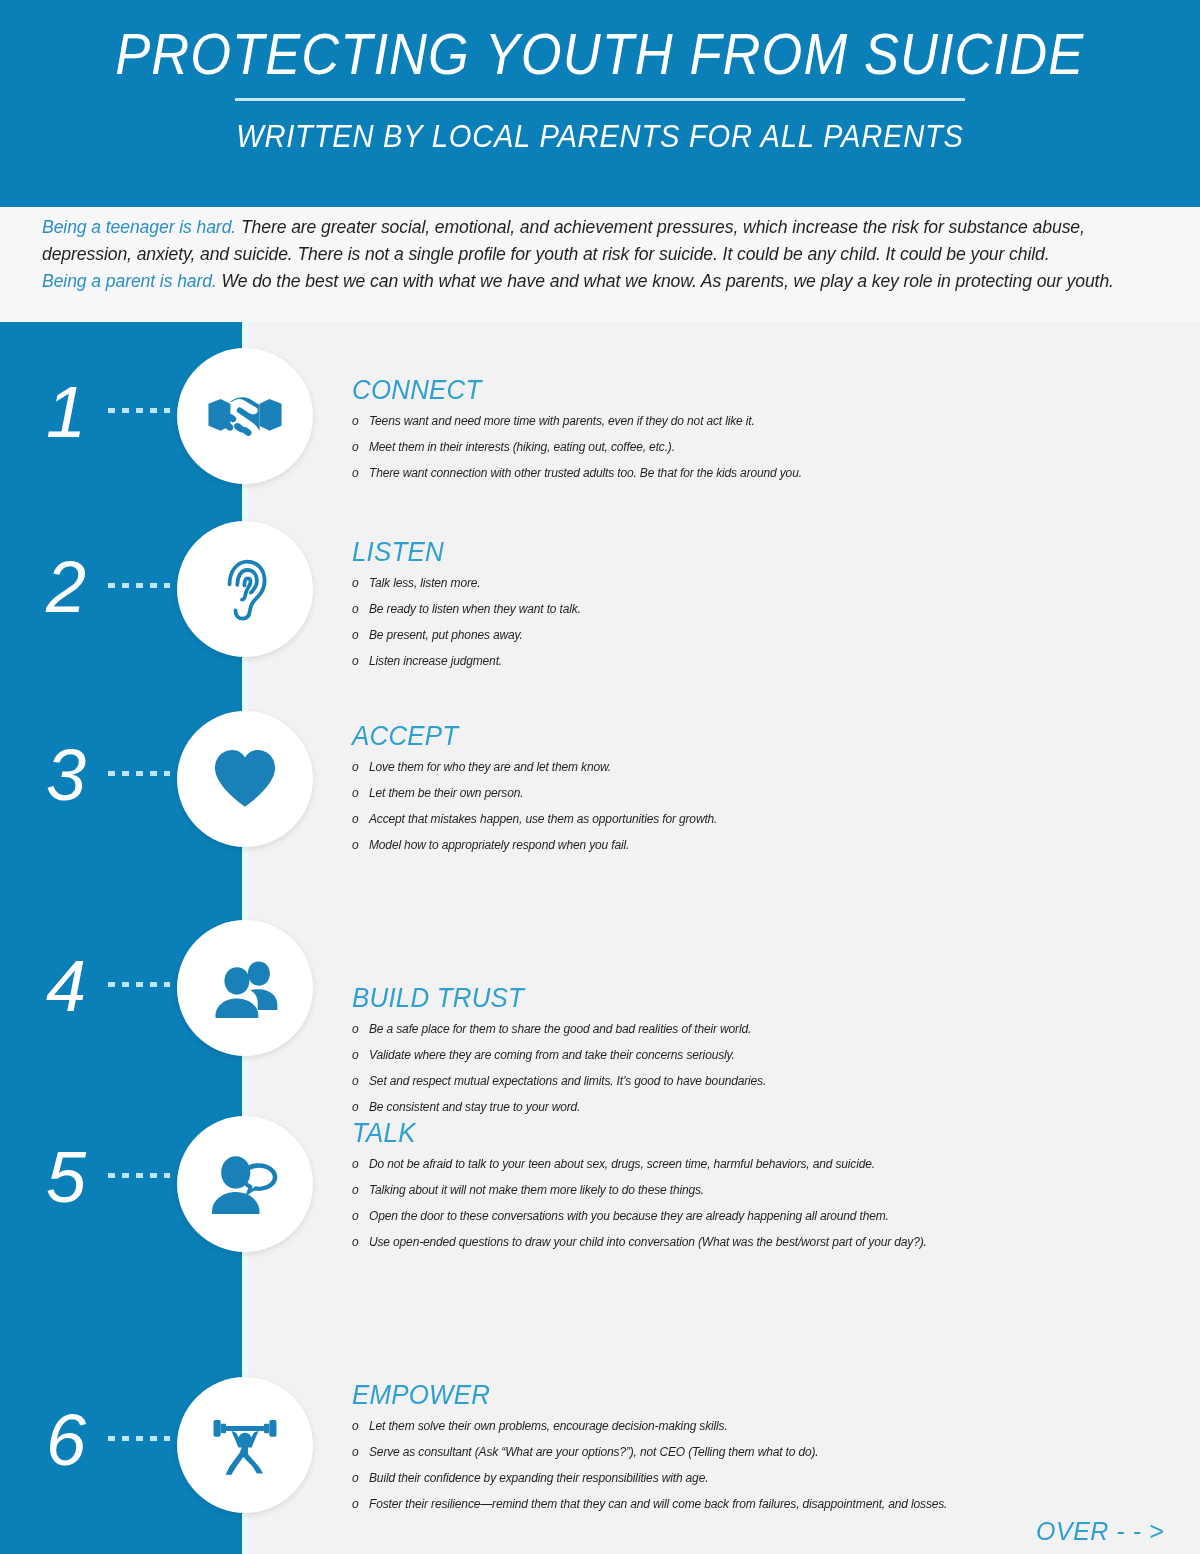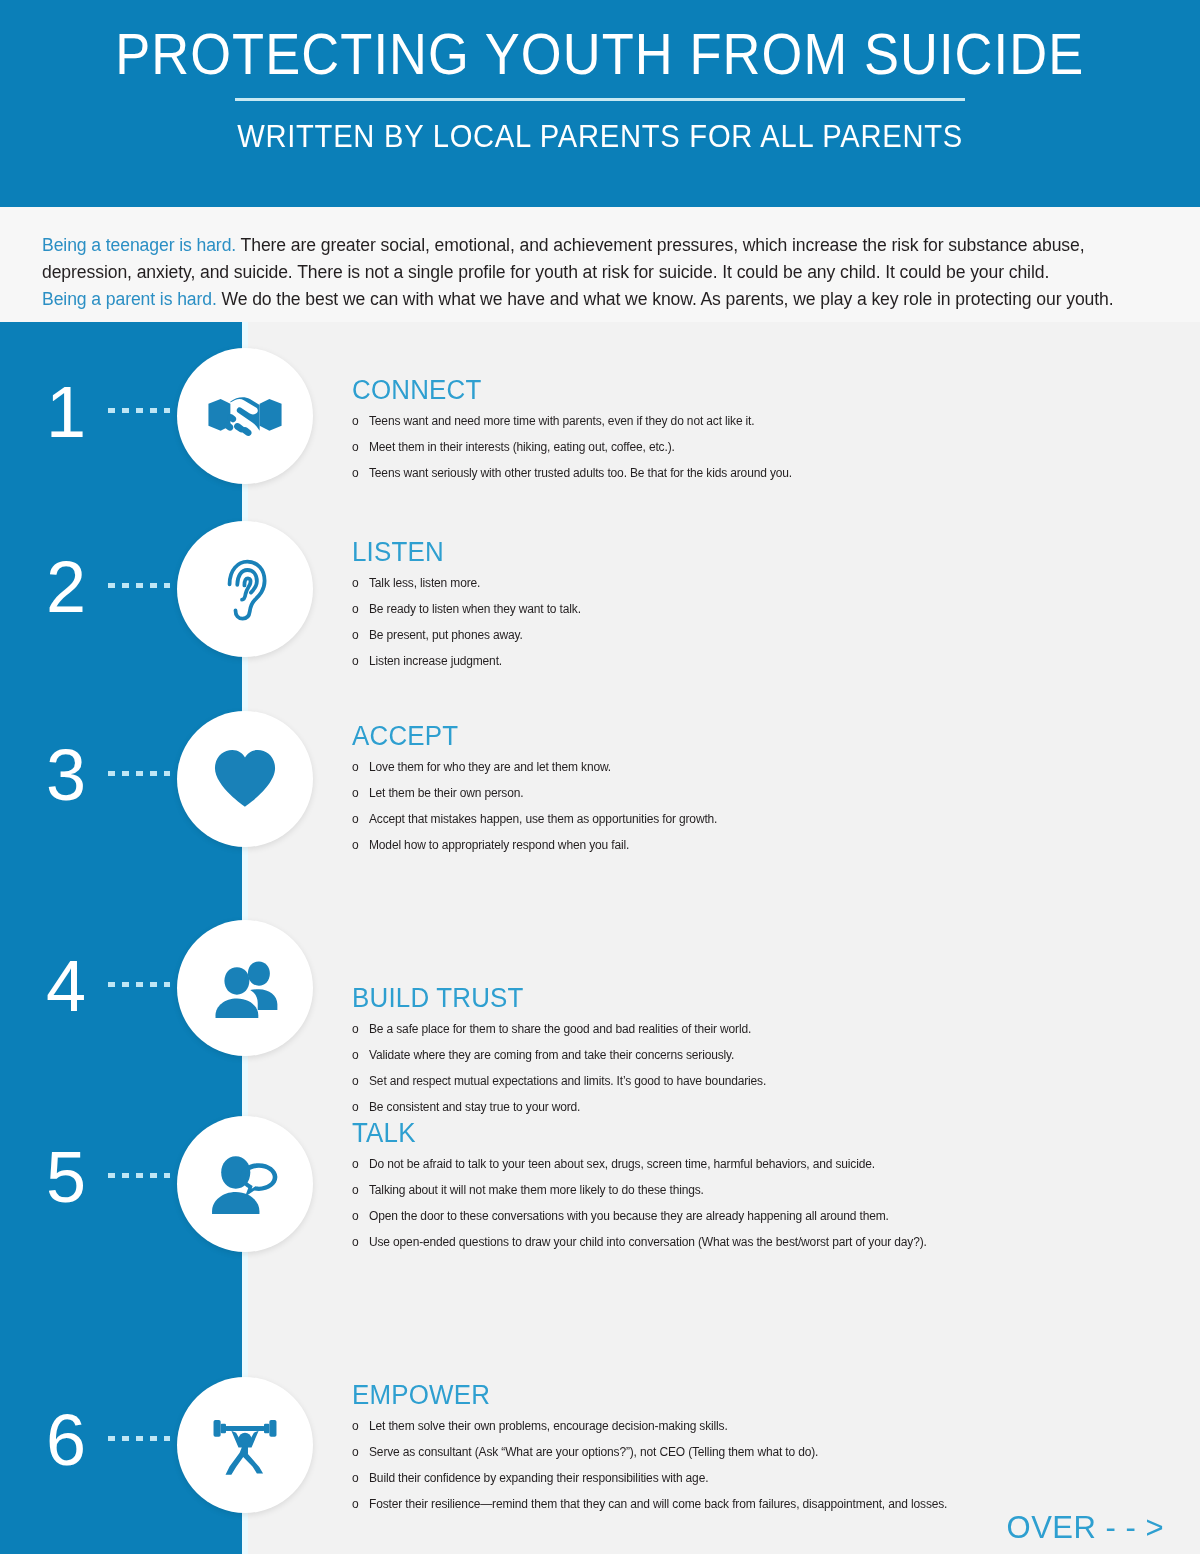--- a/index.html
+++ b/index.html
@@ -2,21 +2,21 @@
 <html><head>
 <meta charset="utf-8">
 <style>
   * { margin:0; padding:0; box-sizing:border-box; }
   html, body {
     width:1200px; height:1554px;
     font-family:"Liberation Sans", sans-serif;
     background:#f2f2f2;
     overflow:hidden;
   }
-  .page { position:relative; width:1200px; height:1554px; background:#86efac; }
+  .page { position:relative; width:1200px; height:1554px; background:#86efac;font-style:italic; }
 
   
   .header {
     position:absolute; left:0; top:0; width:1200px; height:207px;
     background:#0b7fb8;
     display:flex; flex-direction:column; align-items:center; justify-content:flex-start;
     padding-top:22px;
   }
   .header-title {
     color:#ffffff;
@@ -39,21 +39,21 @@
     letter-spacing:.8px;
     font-weight:400;
     transform:scaleX(0.94);
     white-space:nowrap;
   }
 
   
   .intro {
     position:absolute; left:0; top:207px; width:1200px; height:115px;
     background:#f7f7f7;
-    padding:25px 40px 0 42px;
+    padding:7px 40px 0 42px;
   }
   .intro p {
     font-size:17.6px;
     line-height:27px;
     color:#231f20;
     letter-spacing:-0.1px;
   }
   .intro .lead { color:#2b8fc4; }
 
   
@@ -120,21 +120,21 @@
     text-indent:-17px;
     letter-spacing:-0.15px;
   }
   .bullet .mk { display:inline-block; width:17px; text-indent:0; }
 
   .over {
     position:absolute;
     right:36px;
     bottom:8px;
     color:#2e9fd0;
-    font-size:31px;
+    font-size:25px;
     letter-spacing:.5px;
   }
 </style>
 </head>
 <body>
 
 <div class="page">
 
   <div class="header">
     <div class="header-title">PROTECTING YOUTH FROM SUICIDE</div>
@@ -165,21 +165,21 @@
      <path d="M27.6 38.4 C26.2 37.4 24.6 37.6 23.6 38.8 C22.6 40 22.8 41.6 24 42.6 L27.4 45 C28.6 46 30.2 45.8 31.2 44.6 C32.2 43.4 32 41.8 30.8 40.8 Z"></path>
      <path d="M33.8 41.6 C32.4 40.6 30.8 40.8 29.8 42 C28.8 43.2 29 44.8 30.2 45.8 L33 47.8 C34.2 48.8 35.8 48.6 36.8 47.4 C37.8 46.2 37.6 44.6 36.4 43.6 Z"></path>
      </g>
               </svg>
             </span>
           </div>
           <div class="content" style="top: 52px;">
             <div class="step-title">CONNECT</div>
             <div class="bullet"><span class="mk">o</span><span>Teens want and need more time with parents, even if they do not act like it.</span></div>
             <div class="bullet"><span class="mk">o</span><span>Meet them in their interests (hiking, eating out, coffee, etc.).</span></div>
-            <div class="bullet"><span class="mk">o</span><span>Teens want seriously with other trusted adults too. Be that for the kids around you.</span></div>
+            <div class="bullet"><span class="mk">o</span><span>There want connection with other trusted adults too. Be that for the kids around you.</span></div>
           </div>
         </div>
         <div class="step">
           <div class="step-num" style="top: 229px;">2</div>
           <div class="dots" style="top: 261px;"></div>
           <div class="circle" style="top: 199px;">
             <span>
               <svg width="76" height="76" viewBox="0 0 64 64">
                 <g fill="none" stroke="#1981b8" stroke-width="3.2" stroke-linecap="round" stroke-linejoin="round">
      <path d="M19 28 C19 16 26 9 34 9 C42.5 9 48.5 15.5 48.5 25 C48.5 33 44 37.5 40.5 41 C37.5 44 36.5 47 36 51 C35.5 55 33 57 30 57 C26.5 57 24 54.5 24 50"></path>

